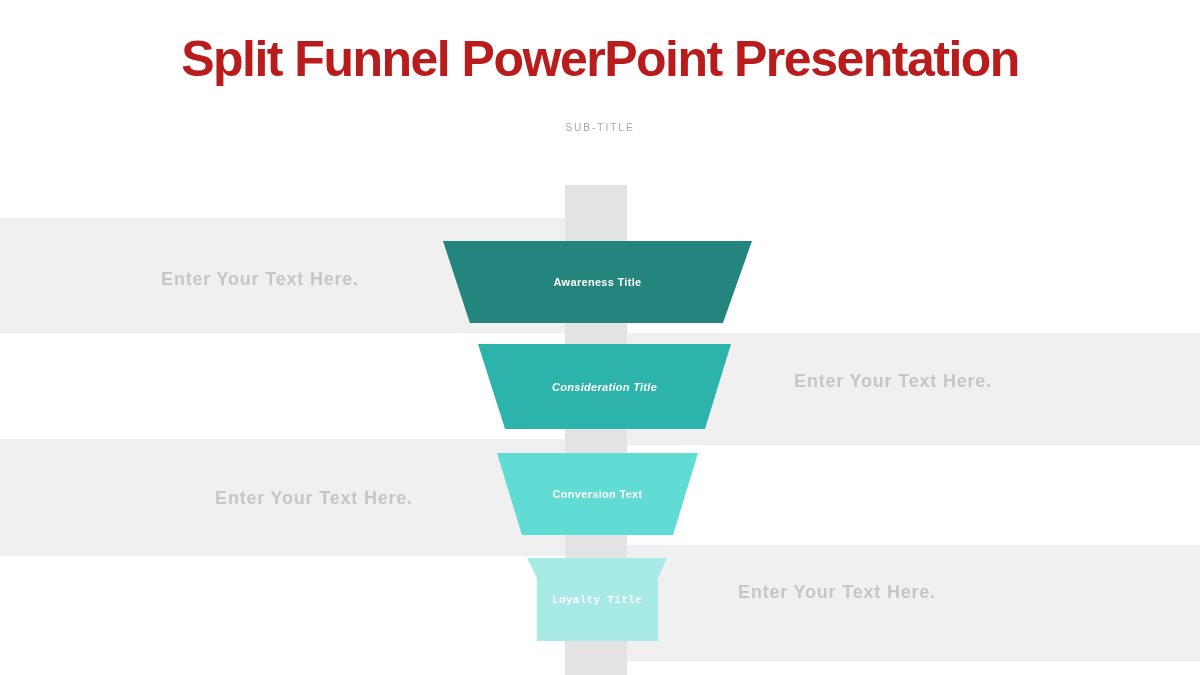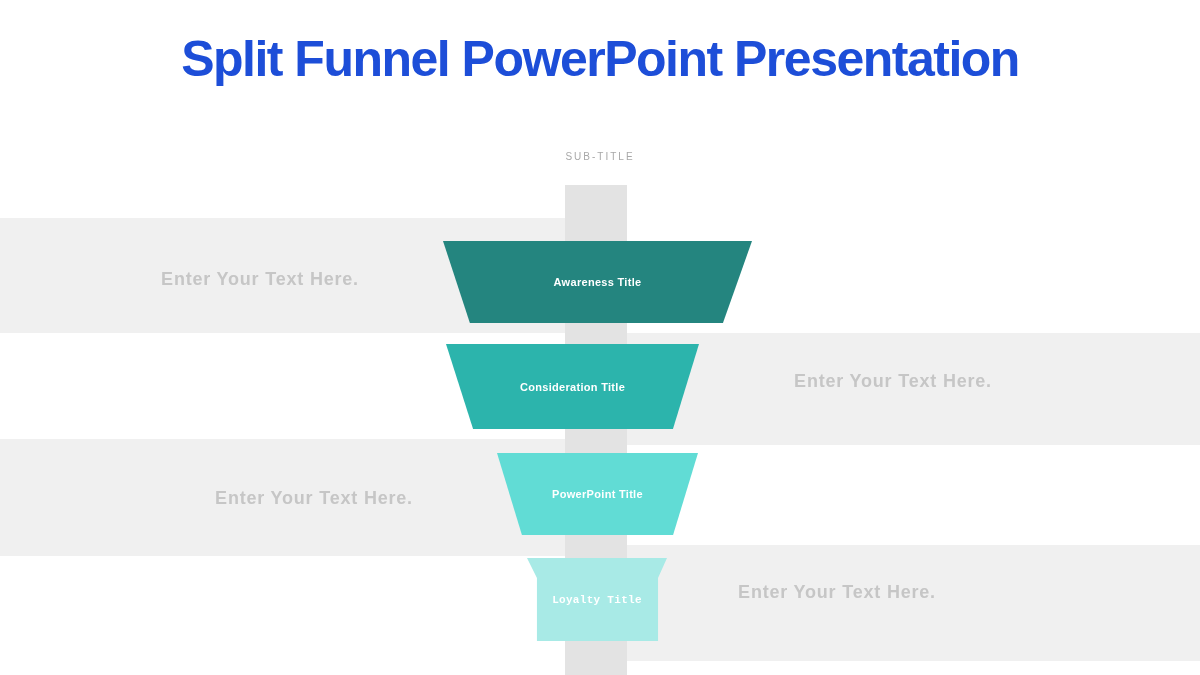--- a/index.html
+++ b/index.html
@@ -17,34 +17,33 @@
 
   
   .title {
     position: absolute;
     left: 0; right: 0;
     top: 30px;
     text-align: center;
     font-size: 50px;
     font-weight: 700;
     letter-spacing: -1.5px;
-    color: #1d4ed8;
+    color: #b91c1c;
     z-index: 5;
   }
   .subtitle {
     position: absolute;
     left: 0; right: 0;
     top: 122px;
     text-align: center;
     font-size: 10px;
     font-weight: 400;
     letter-spacing: 2px;
     color: #a8a8a8;
     z-index: 5;
-    margin-top: 29px;
   }
 
   
   .band {
     position: absolute;
     z-index: 1;
   }
   .band.b1 { left: 0;     top: 218px; width: 627px; height: 115px; }
   .band.b2 { left: 565px; top: 333px; width: 635px; height: 112px; }
   .band.b3 { left: 0;     top: 439px; width: 627px; height: 117px; }
@@ -70,22 +69,23 @@
     font-size: 11px;
     font-weight: 600;
     letter-spacing: 0.3px;
     white-space: nowrap;
   }
   .stage.s1 {
     left: 443px; top: 241px; width: 309px; height: 82px;
     clip-path: polygon(0 0, 100% 0, 90.6% 100%, 8.7% 100%);
   }
   .stage.s2 {
-    left: 446px; top: 344px; width: 253px; height: 85px;
+    left: 478px; top: 344px; width: 253px; height: 85px;
     clip-path: polygon(0 0, 100% 0, 89.7% 100%, 10.7% 100%);
+    font-style: italic;
   }
   .stage.s3 {
     left: 497px; top: 453px; width: 201px; height: 82px;
     clip-path: polygon(0 0, 100% 0, 87.6% 100%, 12.4% 100%);
   }
   .stage.s4 {
     left: 527px; top: 558px; width: 140px; height: 83px;
     clip-path: polygon(0 0, 100% 0, 93.6% 24%, 93.6% 100%, 7.1% 100%, 7.1% 24%);
   }
 
@@ -120,21 +120,21 @@
 
   <div class="stem" style="background-color: rgb(227, 227, 227);"></div>
 
   <div class="stage s1" style="background-color: rgb(36, 133, 127);">
     <span class="stage-label">Awareness Title</span>
   </div>
   <div class="stage s2" style="background-color: rgb(44, 180, 172);">
     <span class="stage-label">Consideration Title</span>
   </div>
   <div class="stage s3" style="background-color: rgb(97, 220, 213);">
-    <span class="stage-label">PowerPoint Title</span>
+    <span class="stage-label">Conversion Text</span>
   </div>
   <div class="stage s4" style="background-color: rgb(168, 234, 230); font-family: Liberation Mono, monospace;">
     <span class="stage-label">Loyalty Title</span>
   </div>
 
   <div class="ph p1">Enter Your Text Here.</div>
   <div class="ph p2">Enter Your Text Here.</div>
   <div class="ph p3">Enter Your Text Here.</div>
   <div class="ph p4">Enter Your Text Here.</div>
 

